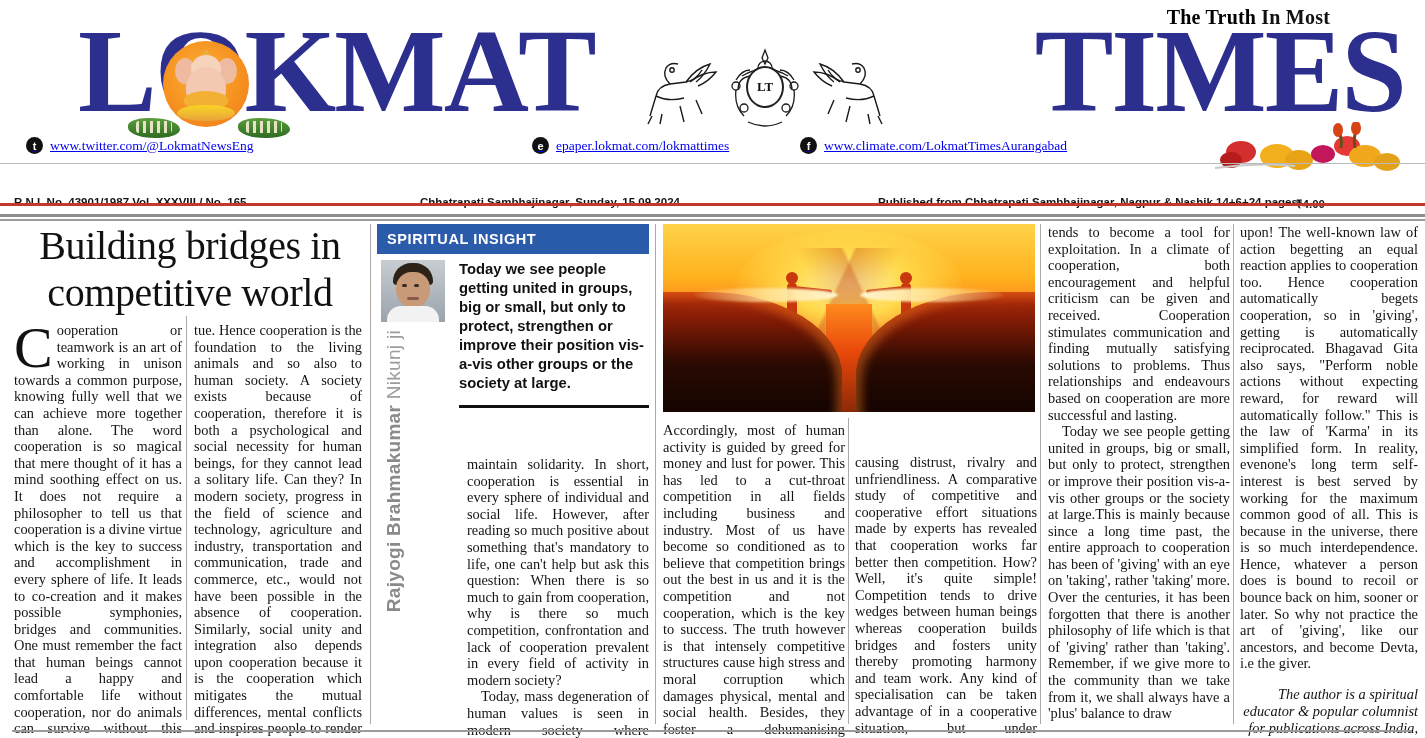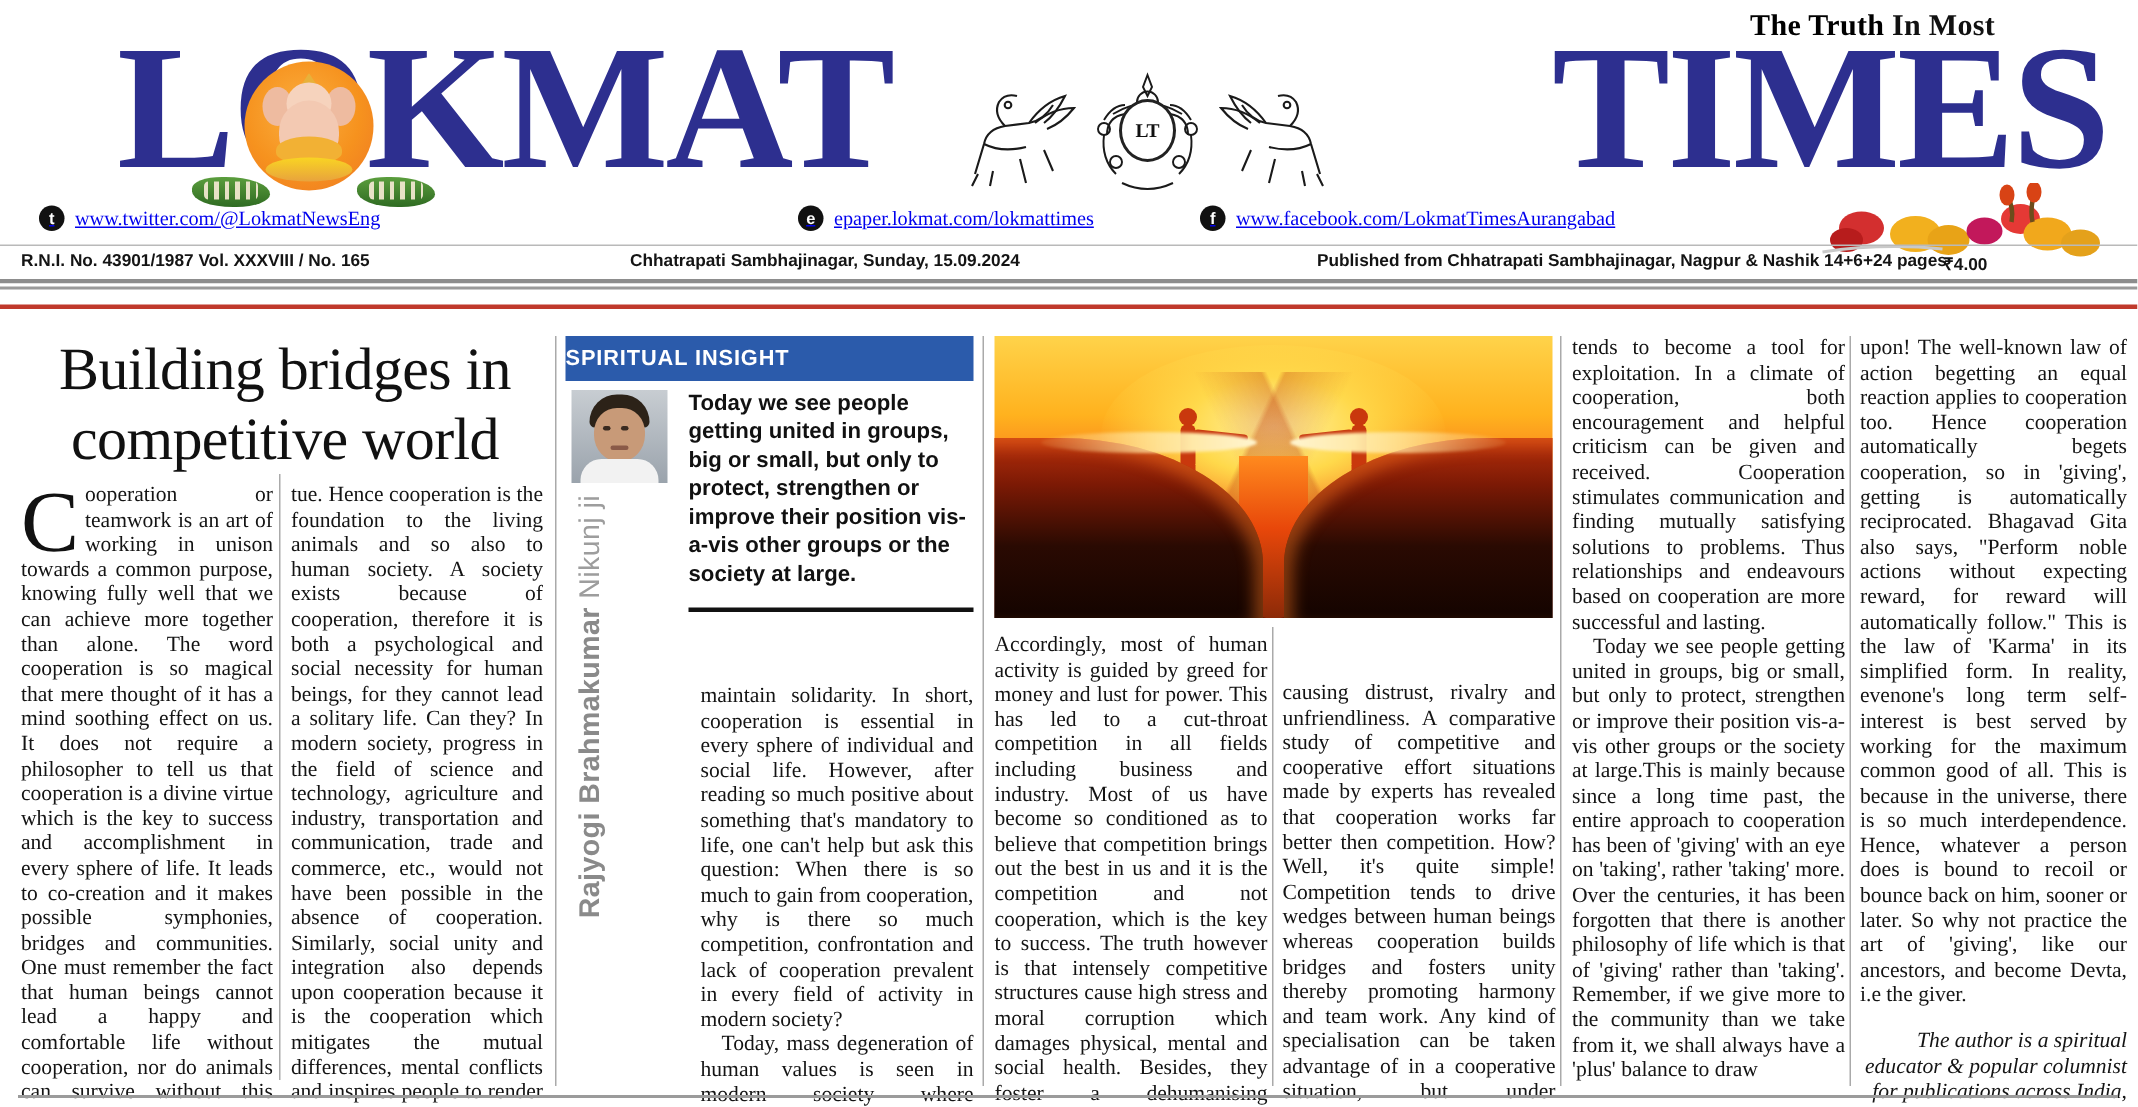--- a/index.html
+++ b/index.html
@@ -130,21 +130,21 @@
 
   .garland {
     position: absolute; right: 18px; top: 122px; width: 200px; height: 52px;
   }
 
   .rules { position: absolute; left: 0; top: 163px; width: 1425px; }
   .rule-thin   { height: 1px;  background: #b9b9b9; }
   .infoline {
     position: relative; height: 22px; width: 1425px;
     font-family: "Liberation Sans", sans-serif;
-    font-size: 11.5px; color: #141414; font-weight: 600;
+    font-size: 11.5px; color: #141414; font-weight: 600; margin-top: 28px;
   }
   .infoline span { position: absolute; top: 4px; white-space: nowrap; }
   .il-rni  { left: 14px; }
   .il-city { left: 420px; }
   .il-pub  { left: 878px; }
   .il-price{ left: 1296px; }
   .rule-thick  { height: 3px; background: #8d8d8d; }
   .rule-gap    { height: 2px; background: #fff; }
   .rule-thick2 { height: 2px; background: #9a9a9a; }
 
@@ -187,21 +187,21 @@
   .vsep {
     position: absolute; width: 1px; background: #aaa;
   }
 
   
   .panel { position: absolute; left: 377px; top: 12px; width: 272px; }
   .panel-head {
     background: #2B5BAB; color: #fff;
     font-family: "Liberation Sans", sans-serif;
     font-weight: bold; font-size: 14.5px; letter-spacing: .6px;
-    padding: 7px 0;
+    padding: 7px 10px;
   }
   .panel-inner { position: relative; display: flex; margin-top: 6px; }
   .author-block { width: 82px; position: relative; }
   .author-photo {
     width: 64px; height: 62px; margin-left: 4px;
     background: linear-gradient(#C8CDD2, #9AA3AC);
     overflow: hidden; position: relative;
   }
   .ap-hair { position:absolute; left:12px; top:3px; width:40px; height:22px;
              background:#2c2218; border-radius:20px 20px 4px 4px; }
@@ -376,21 +376,21 @@
       <a class="social-item sm-twitter" href="#">
         <span class="si">t</span>
         <span>www.twitter.com/@LokmatNewsEng</span>
       </a>
       <a class="social-item sm-epaper" href="#">
         <span class="si">e</span>
         <span>epaper.lokmat.com/lokmattimes</span>
       </a>
       <a class="social-item sm-facebook" href="#">
         <span class="si">f</span>
-        <span>www.facebook.com/LokmatTimesAurangabad</span>
+        <span>www.climate.com/LokmatTimesAurangabad</span>
       </a>
     </div>
 
     <div class="garland">
       <svg width="200" height="52" viewBox="0 0 200 52">
         <g>
           <ellipse cx="34" cy="30" rx="15" ry="11" fill="#D32F2F"></ellipse>
           <ellipse cx="24" cy="38" rx="11" ry="8" fill="#B71C1C"></ellipse>
           <ellipse cx="70" cy="34" rx="17" ry="12" fill="#F2B01E"></ellipse>
           <ellipse cx="92" cy="38" rx="14" ry="10" fill="#E8A317"></ellipse>

